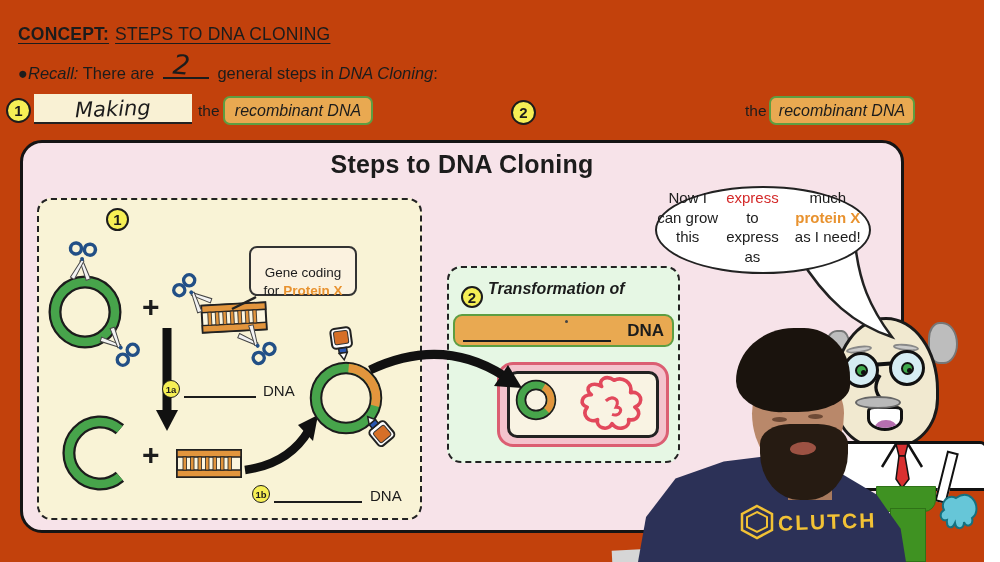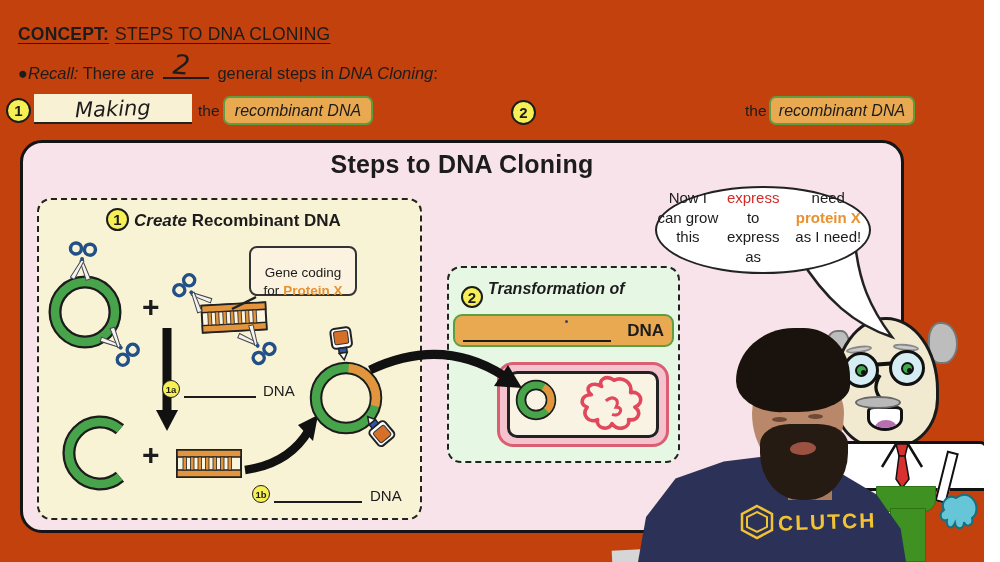--- a/index.html
+++ b/index.html
@@ -79,21 +79,20 @@
     <div class="abs badge" style="left:0px;top:8px;">2</div>
     <div class="abs" style="left:234px;top:10px;font-size:15.5px;">the</div>
     <div class="abs tag" style="left:258px;top:4px;width:146px;height:29px;">recombinant DNA</div>
   </div>
 
   <div class="abs pinkpanel" style="left:20px;top:140px;width:884px;height:393px;"></div>
   <div class="abs ptitle" style="left:20px;top:150px;width:884px;">Steps to DNA Cloning</div>
 
   <div class="abs subpanel yellowpanel" style="left:37px;top:198px;width:385px;height:322px;"></div>
   <div class="abs badge" style="left:106px;top:208px;width:23px;height:23px;">1</div>
-  <div class="abs subhead" style="left:134px;top:211px;"><i>Create</i> <span>Recombinant DNA</span></div>
 
   <svg class="abs" style="left:37px;top:198px;" width="385" height="322" viewBox="0 0 385 322">
     <defs>
       <g id="scissors">
         <polygon points="17,21 7,2 11,0 19,19" fill="#f2f2f2" stroke="#444" stroke-width="1"></polygon>
         <polygon points="17,21 27,2 23,0 15,19" fill="#f2f2f2" stroke="#444" stroke-width="1"></polygon>
         <circle cx="17" cy="21" r="2" fill="#224f86"></circle>
         <circle cx="10" cy="31" r="5.5" fill="none" stroke="#224f86" stroke-width="3.5"></circle>
         <circle cx="24" cy="31" r="5.5" fill="none" stroke="#224f86" stroke-width="3.5"></circle>
       </g>
@@ -236,21 +235,21 @@
     <div class="sci-part" style="left:58px;top:176px;width:60px;height:26px;background:#3f9222;border:1.5px solid #2f7317;border-radius:0 0 12px 12px;"></div>
     <div class="sci-part" style="left:72px;top:198px;width:36px;height:54px;background:#3f9222;border:1.5px solid #2f7317;"></div>
   </div>
 
   <svg class="abs" style="left:780px;top:245px;" width="130" height="100">
     <path d="M 18,10 C 45,55 75,80 112,92 C 88,60 80,35 76,6 Z" fill="#fff" stroke="#222" stroke-width="2.5"></path>
   </svg>
   <div class="abs bubble" style="left:655px;top:186px;width:216px;height:88px;">
     <div>Now I can grow this</div>
     <div><span class="red">express</span> <span>to express as</span></div>
-    <div><span>need</span> <span class="orangeP">protein X</span> <span>as I need!</span></div>
+    <div><span>much</span> <span class="orangeP">protein X</span> <span>as I need!</span></div>
   </div>
 
   <div class="abs" style="left:612px;top:547px;width:145px;height:16px;background:#d6d6d6;transform:rotate(-3deg);"></div>
 
   <div class="abs" style="left:638px;top:328px;width:270px;height:234px;">
     <div class="per-part" style="left:0px;top:127px;width:268px;height:107px;background:#2c3157;clip-path:polygon(0% 100%, 3% 58%, 14% 22%, 32% 6%, 52% 0%, 73% 13%, 89% 37%, 98% 69%, 100% 100%);"></div>
     <div class="per-part" style="left:150px;top:140px;width:44px;height:32px;background:#a87a5e;"></div>
     <div class="per-part" style="left:114px;top:40px;width:92px;height:108px;background:#b9886a;border-radius:48% 52% 46% 54% / 42% 42% 58% 58%;"></div>
     <div class="per-part" style="left:130px;top:78px;width:18px;height:6px;background:#33241a;border-radius:50%;transform:rotate(8deg);"></div>
     <div class="per-part" style="left:168px;top:75px;width:18px;height:6px;background:#33241a;border-radius:50%;transform:rotate(-4deg);"></div>

